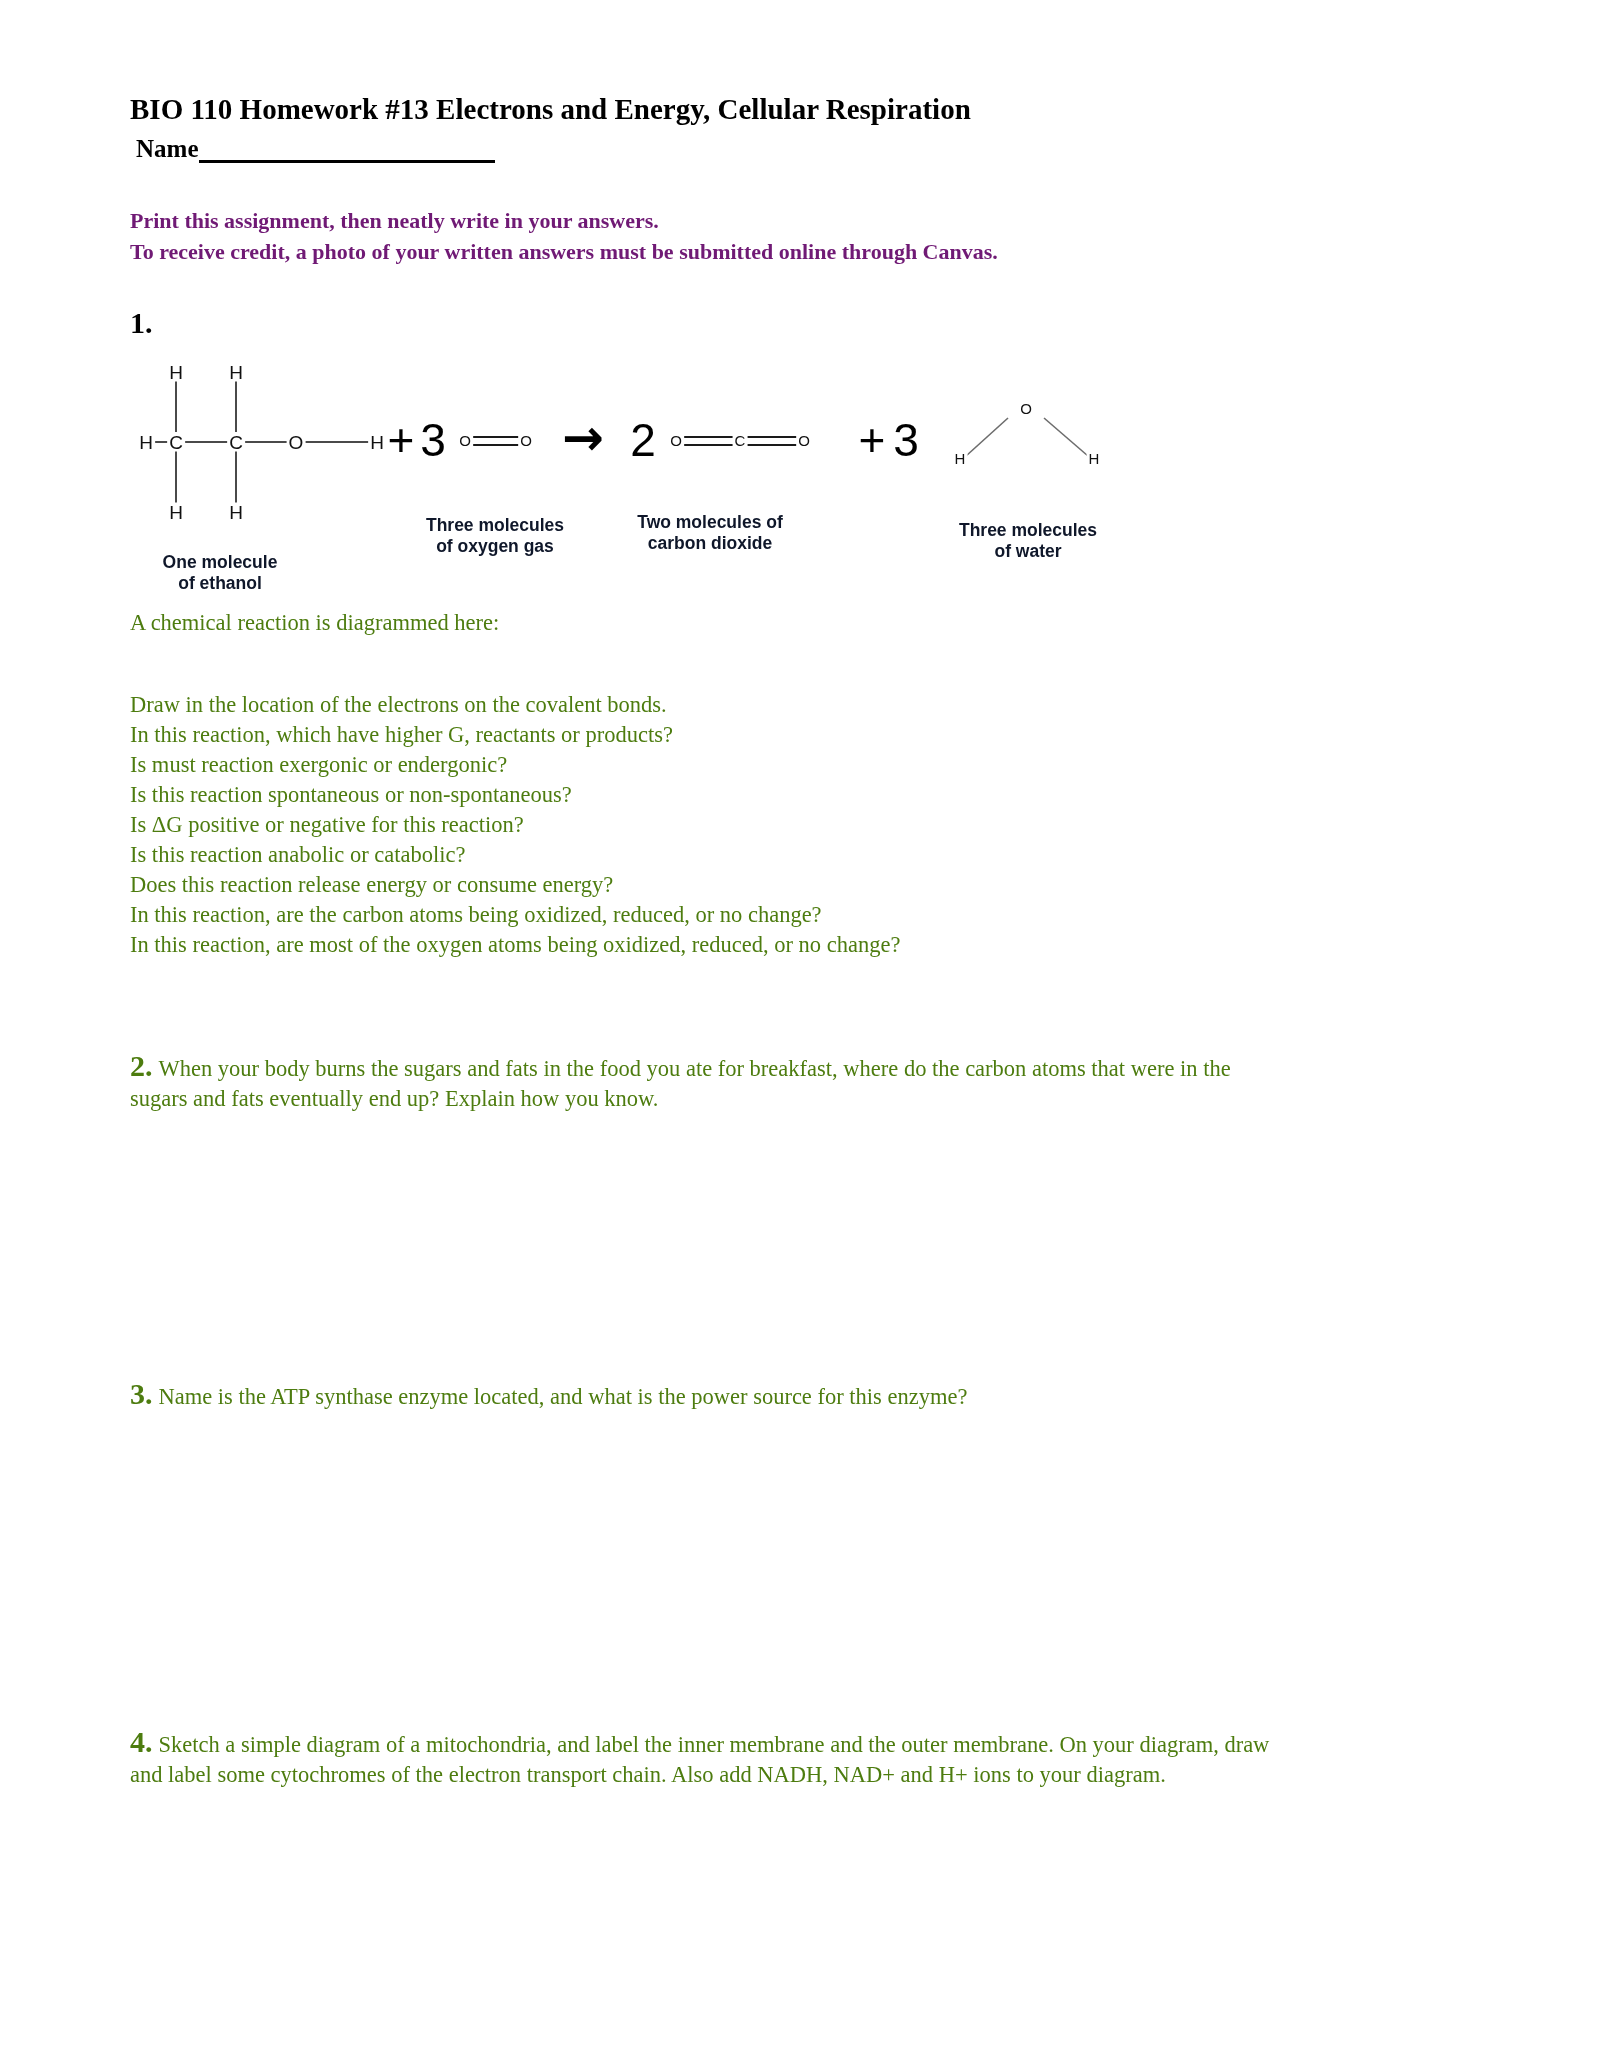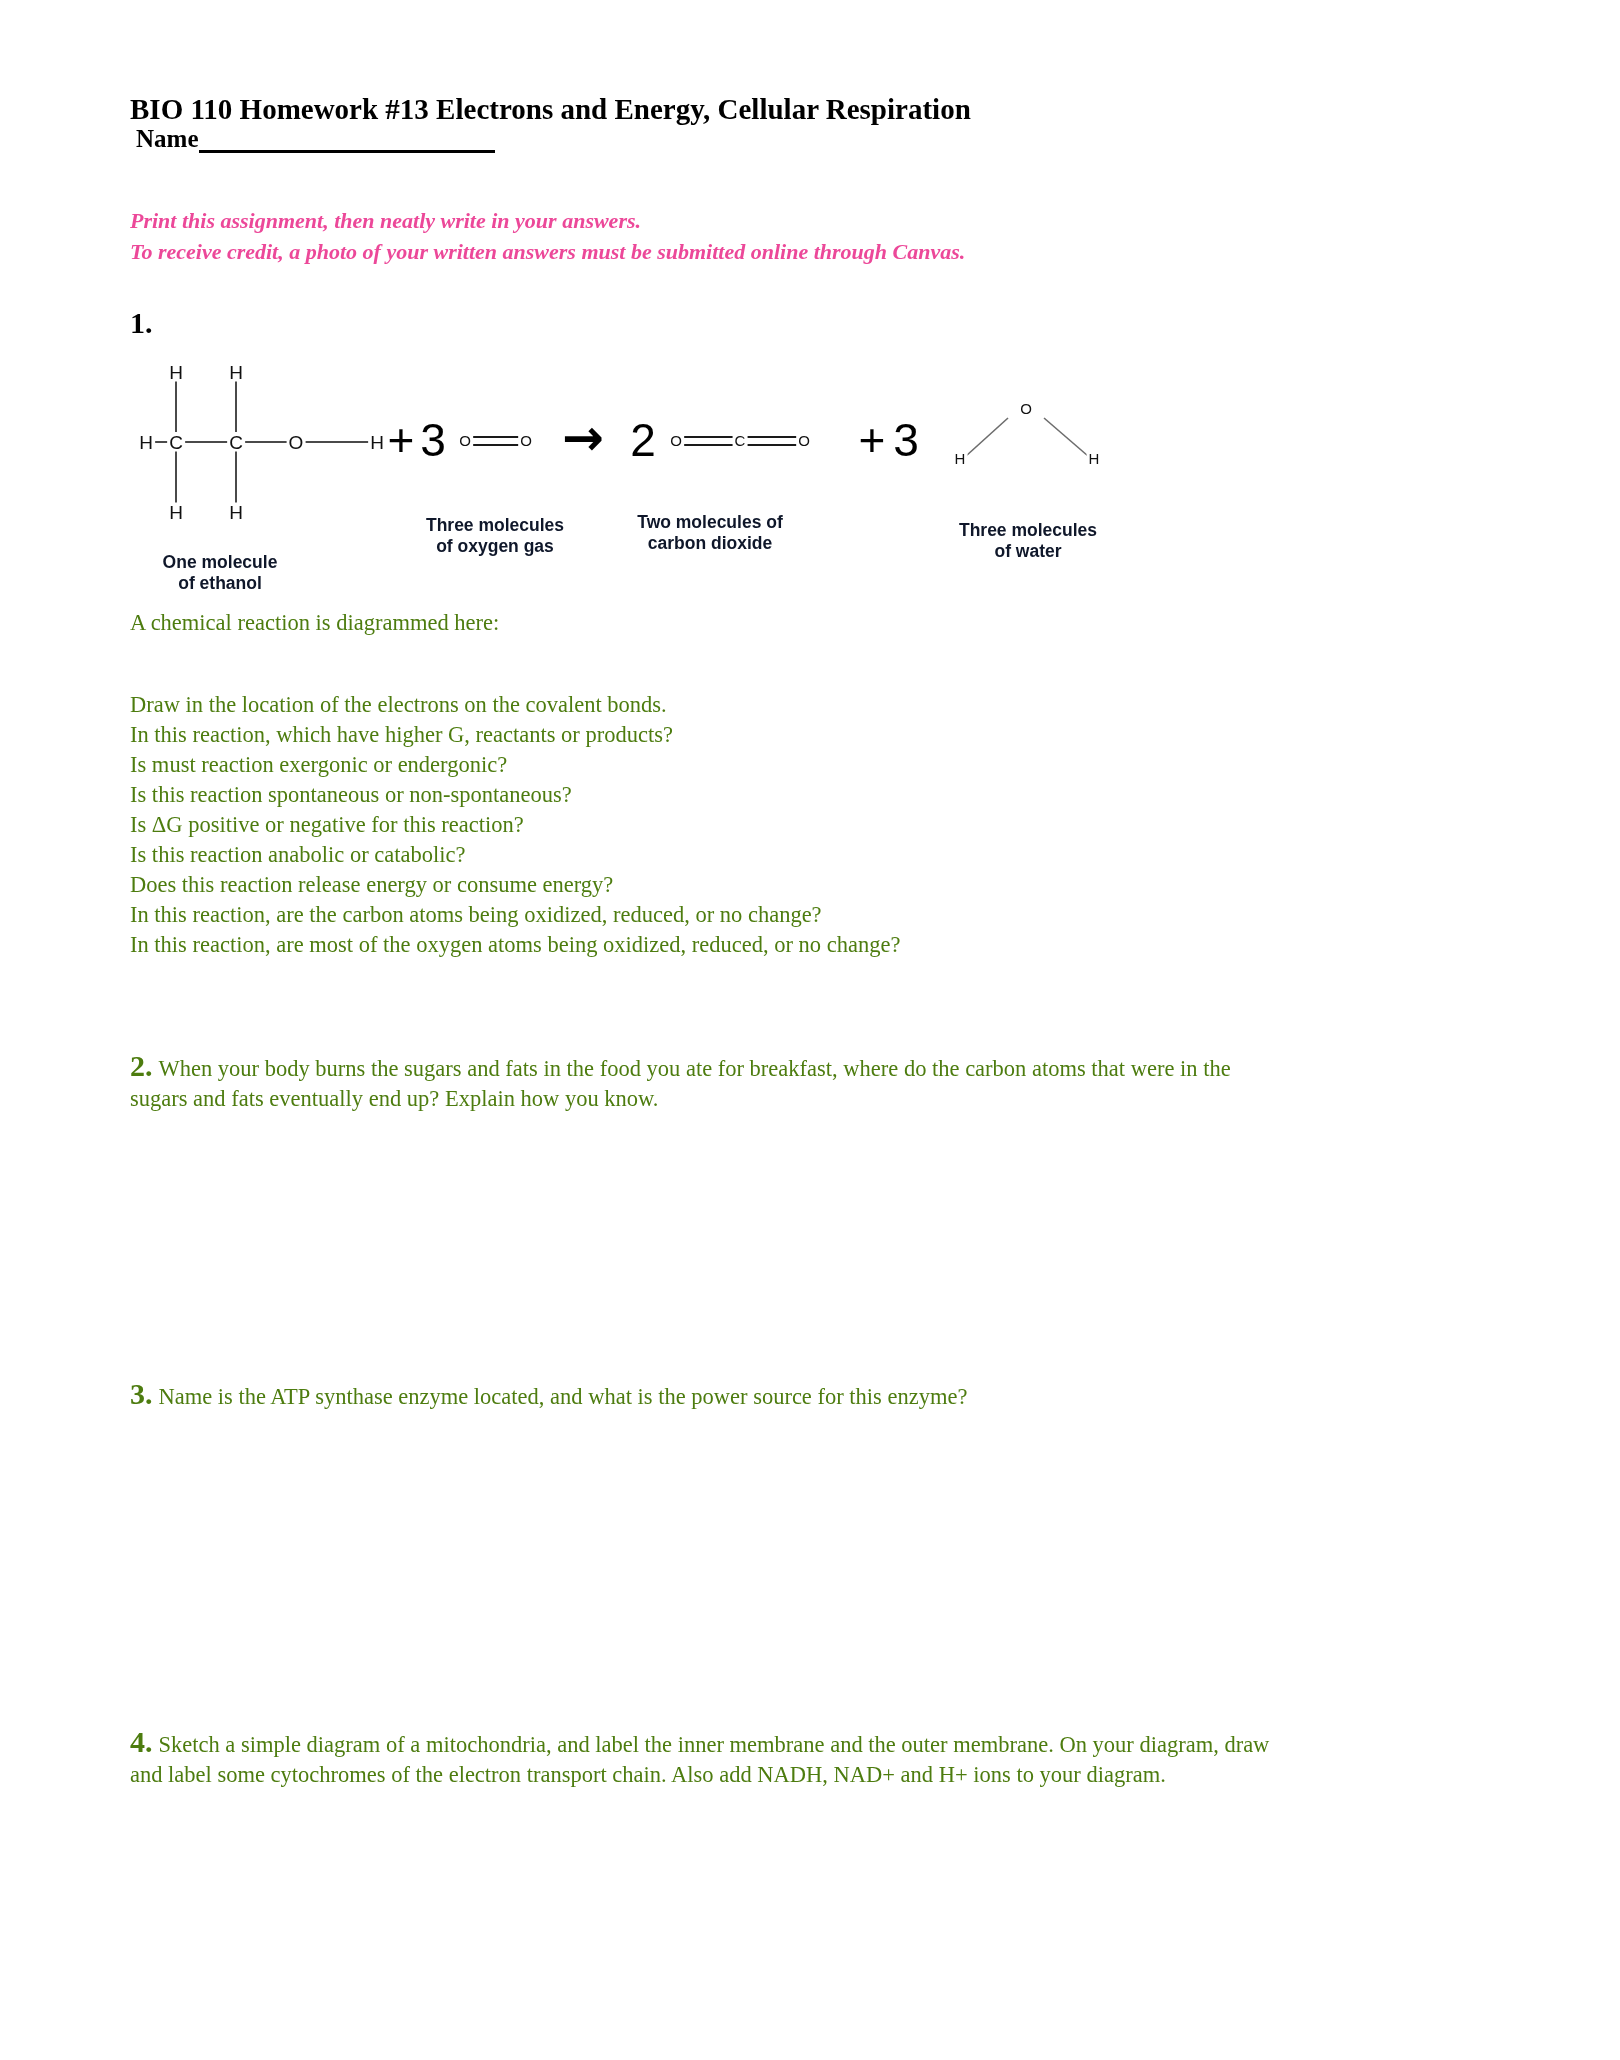--- a/index.html
+++ b/index.html
@@ -32,21 +32,21 @@
   }
   #doc-title {
     font-family: "Liberation Serif", "DejaVu Serif", serif;
     font-weight: bold;
     font-size: 29px;
     line-height: 27px;
     letter-spacing: 0px;
     white-space: nowrap;
   }
   #name-row {
-    margin-top: 2px;
+    margin-top: 12px;
     padding-left: 6px;
     display: flex;
     align-items: flex-end;
   }
   #name-label {
     font-weight: bold;
     font-size: 25px;
     line-height: 28px;
   }
   #name-blank {
@@ -175,21 +175,21 @@
 <div class="page">
 
   <div id="header-block">
     <div id="doc-title">BIO 110 Homework #13 Electrons and Energy, Cellular Respiration</div>
     <div id="name-row">
       <span id="name-label">Name</span>
       <span id="name-blank"></span>
     </div>
   </div>
 
-  <div id="instructions" style="color: #ec4899; font-style: italic;">
+  <div id="instructions" style="color: #701a75;">
     <div>Print this assignment, then neatly write in your answers.</div>
     <div>To receive credit, a photo of your written answers must be submitted online through Canvas.</div>
   </div>
 
   <div id="q1-number">1.</div>
 
   <div id="reaction-figure">
 
     <div class="bond h" style="left:22px;  top:101px; width:62px;"></div>
     <div class="bond h" style="left:56px;  top:101px; width:68px;"></div>

